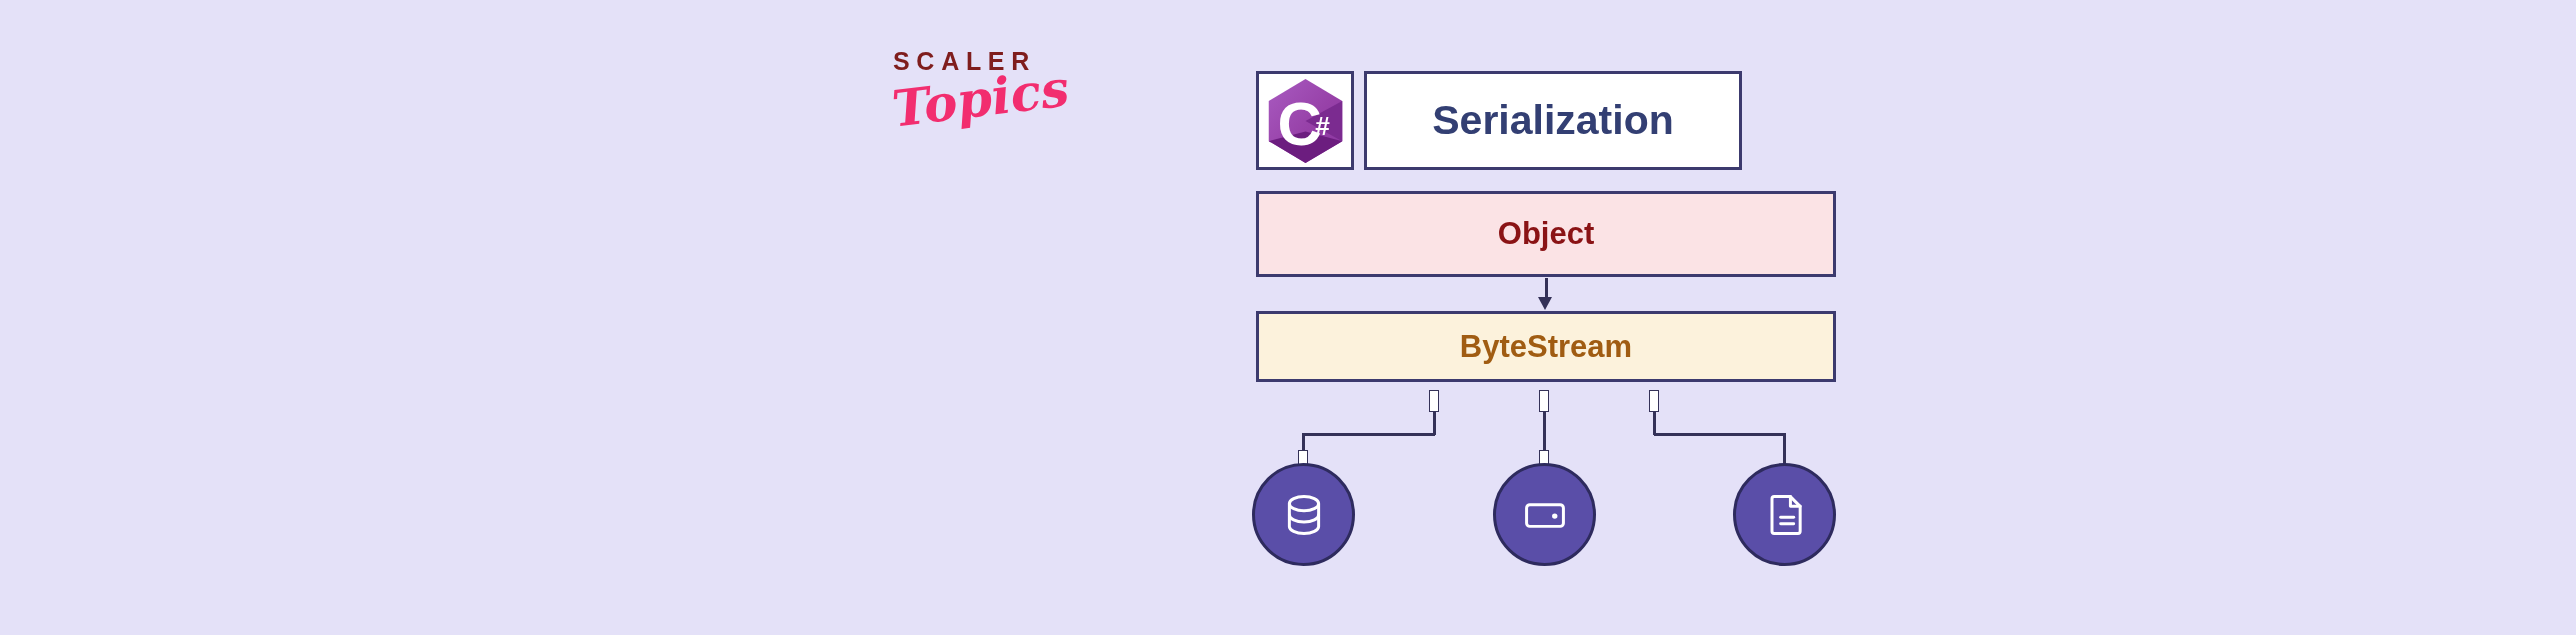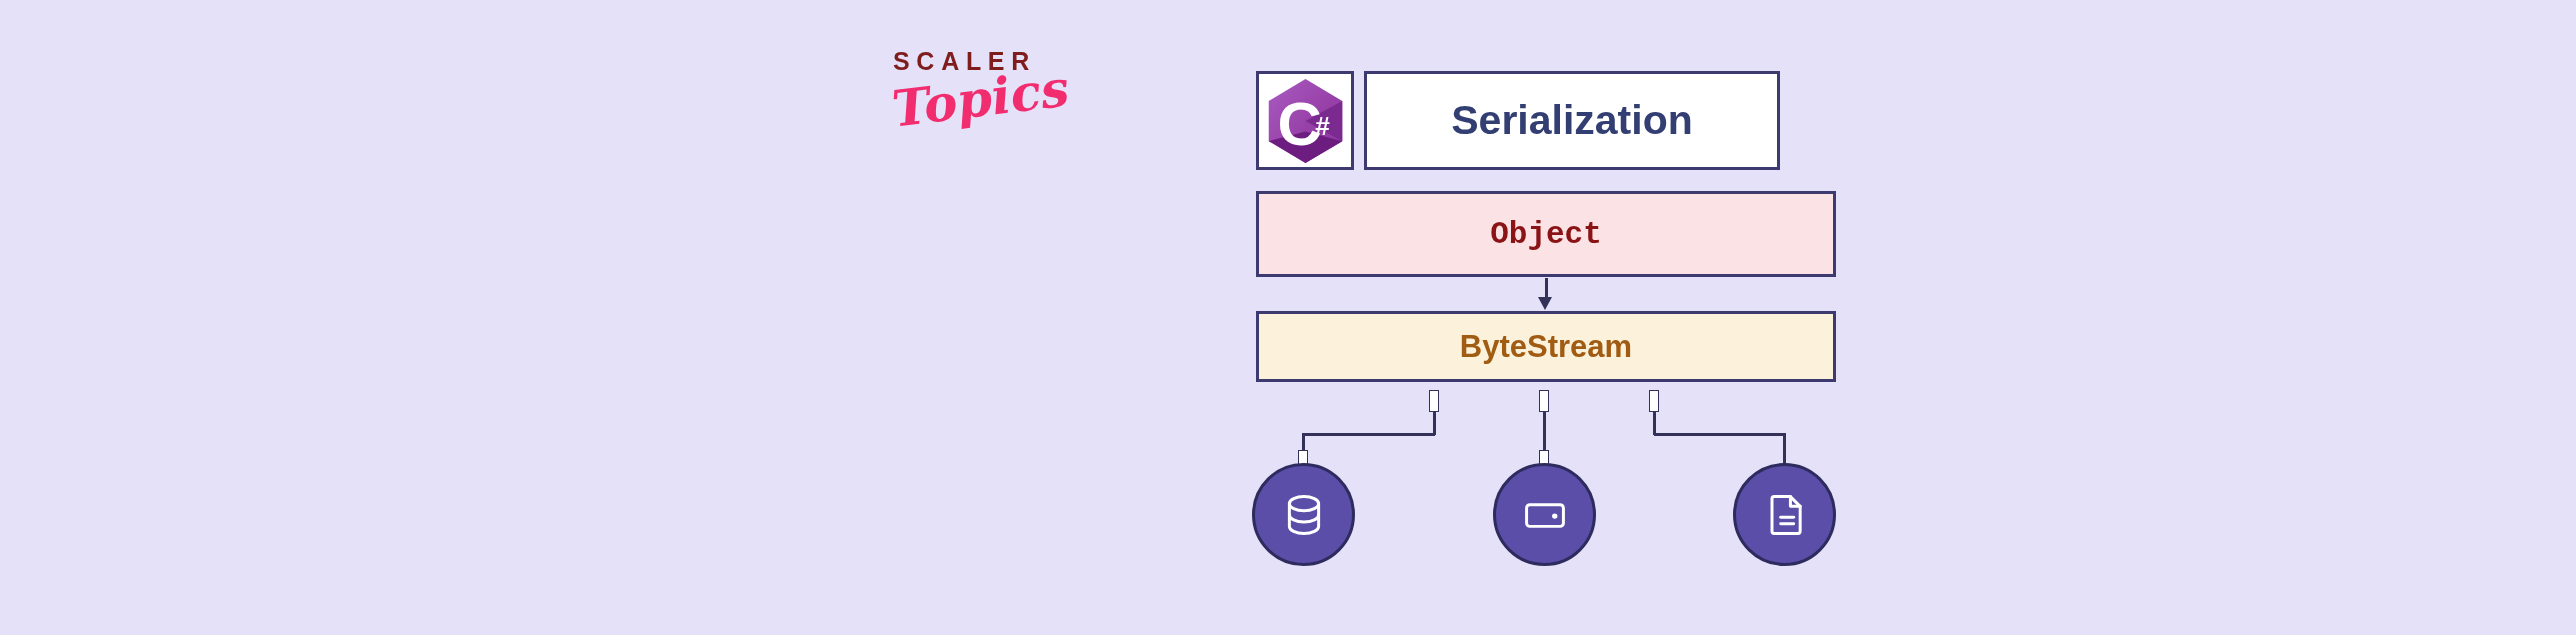--- a/index.html
+++ b/index.html
@@ -27,22 +27,22 @@
     margin-top: -2.1px; margin-left: -1px;
   }
 
   
   .box {
     position: absolute;
     border: 3.1px solid #3C3A6E;
     display: flex; align-items: center; justify-content: center;
   }
   .csharp-box   { left: 1256px; top: 71px; width: 98px; height: 99px; background: #FFFFFF; }
-  .title-box    { left: 1364px; top: 71px; width: 416px; height: 99px; background: #FFFFFF; }
-  .object-box   { left: 1256px; top: 191px; width: 580px; height: 86px; background: #FBE3E5; font-family: Liberation Mono, monospace; }
+  .title-box    { left: 1364px; top: 71px; width: 378px; height: 99px; background: #FFFFFF; }
+  .object-box   { left: 1256px; top: 191px; width: 580px; height: 86px; background: #FBE3E5; }
   .stream-box   { left: 1256px; top: 311px; width: 580px; height: 71px; background: #FCF2DC; }
 
   .title-text   { font-size: 41px; font-weight: bold; color: #333F73; }
   .object-text  { font-size: 31px; font-weight: bold; color: #8A1315; }
   .stream-text  { font-size: 31px; font-weight: bold; color: #A05C12; }
 
   
   .arrow-line {
     position: absolute; left: 1545px; top: 278px;
     width: 2.6px; height: 19.6px; background: #343158;

